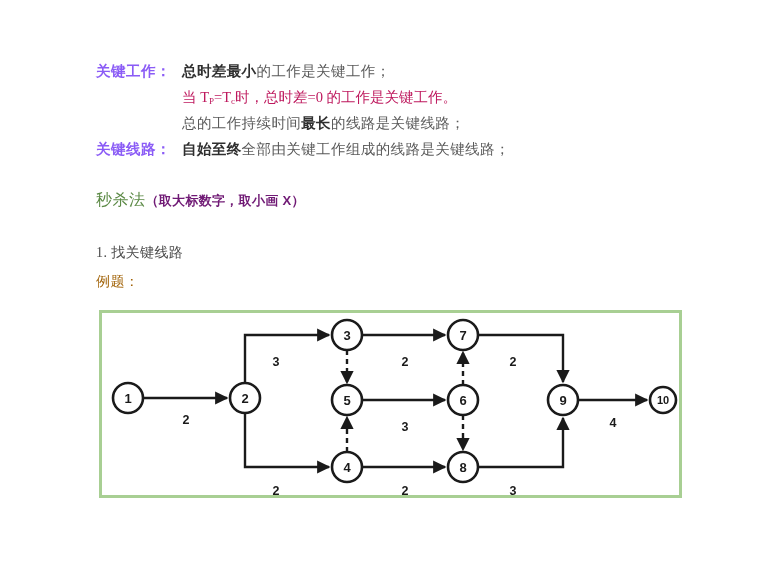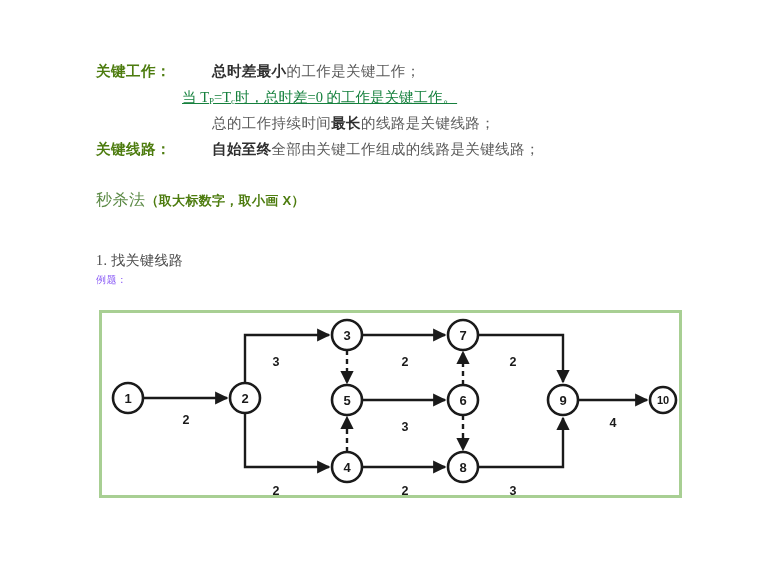--- a/index.html
+++ b/index.html
@@ -45,41 +45,39 @@
     display: flex;
     align-items: baseline;
     height: 26px;
     white-space: nowrap;
   }
   .def-label {
     width: 86px;
     flex: 0 0 86px;
     font-size: 14.5px;
     font-weight: bold;
-    color: #4d7c0f;
+    color: #8b5cf6;
     letter-spacing: 0.5px;
   }
   .def-text {
     font-size: 14.5px;
     color: #5a5a5a;
     letter-spacing: 0.4px;
-    margin-left: 30px;
   }
   .def-text b {
     color: #2f2f2f;
     font-weight: bold;
   }
   .def-indent {
     padding-left: 86px;
   }
   .formula {
     font-family: "Liberation Serif", "DejaVu Serif", serif;
     font-size: 14.5px;
-    color: #15803d;
-    text-decoration: underline;
+    color: #be185d;
   }
   .formula sub {
     font-size: 9px;
     vertical-align: -0.22em;
   }
 
   
   .section {
     position: absolute;
     left: 96px;
@@ -90,40 +88,39 @@
     font-family: "Liberation Sans", "DejaVu Sans", sans-serif;
     font-size: 16px;
     font-weight: normal;
     color: #5c8a46;
     letter-spacing: 0.5px;
   }
   .section .sec-sub {
     font-family: "Liberation Sans", "DejaVu Sans", sans-serif;
     font-size: 13px;
     font-weight: bold;
-    color: #4d7c0f;
+    color: #701a75;
     letter-spacing: 0.3px;
   }
 
   .step {
     position: absolute;
     left: 96px;
     top: 244px;
     font-size: 14px;
     color: #4a4a4a;
     letter-spacing: 0.4px;
     white-space: nowrap;
-    margin-top: 8px;
   }
   .example {
     position: absolute;
     left: 96px;
     top: 273px;
-    font-size: 10px;
-    color: #8b5cf6;
+    font-size: 14px;
+    color: #a16207;
     letter-spacing: 0.4px;
     white-space: nowrap;
     text-align: right;
   }
 
   
   .diagram-box {
     position: absolute;
     left: 99px;
     top: 310px;

